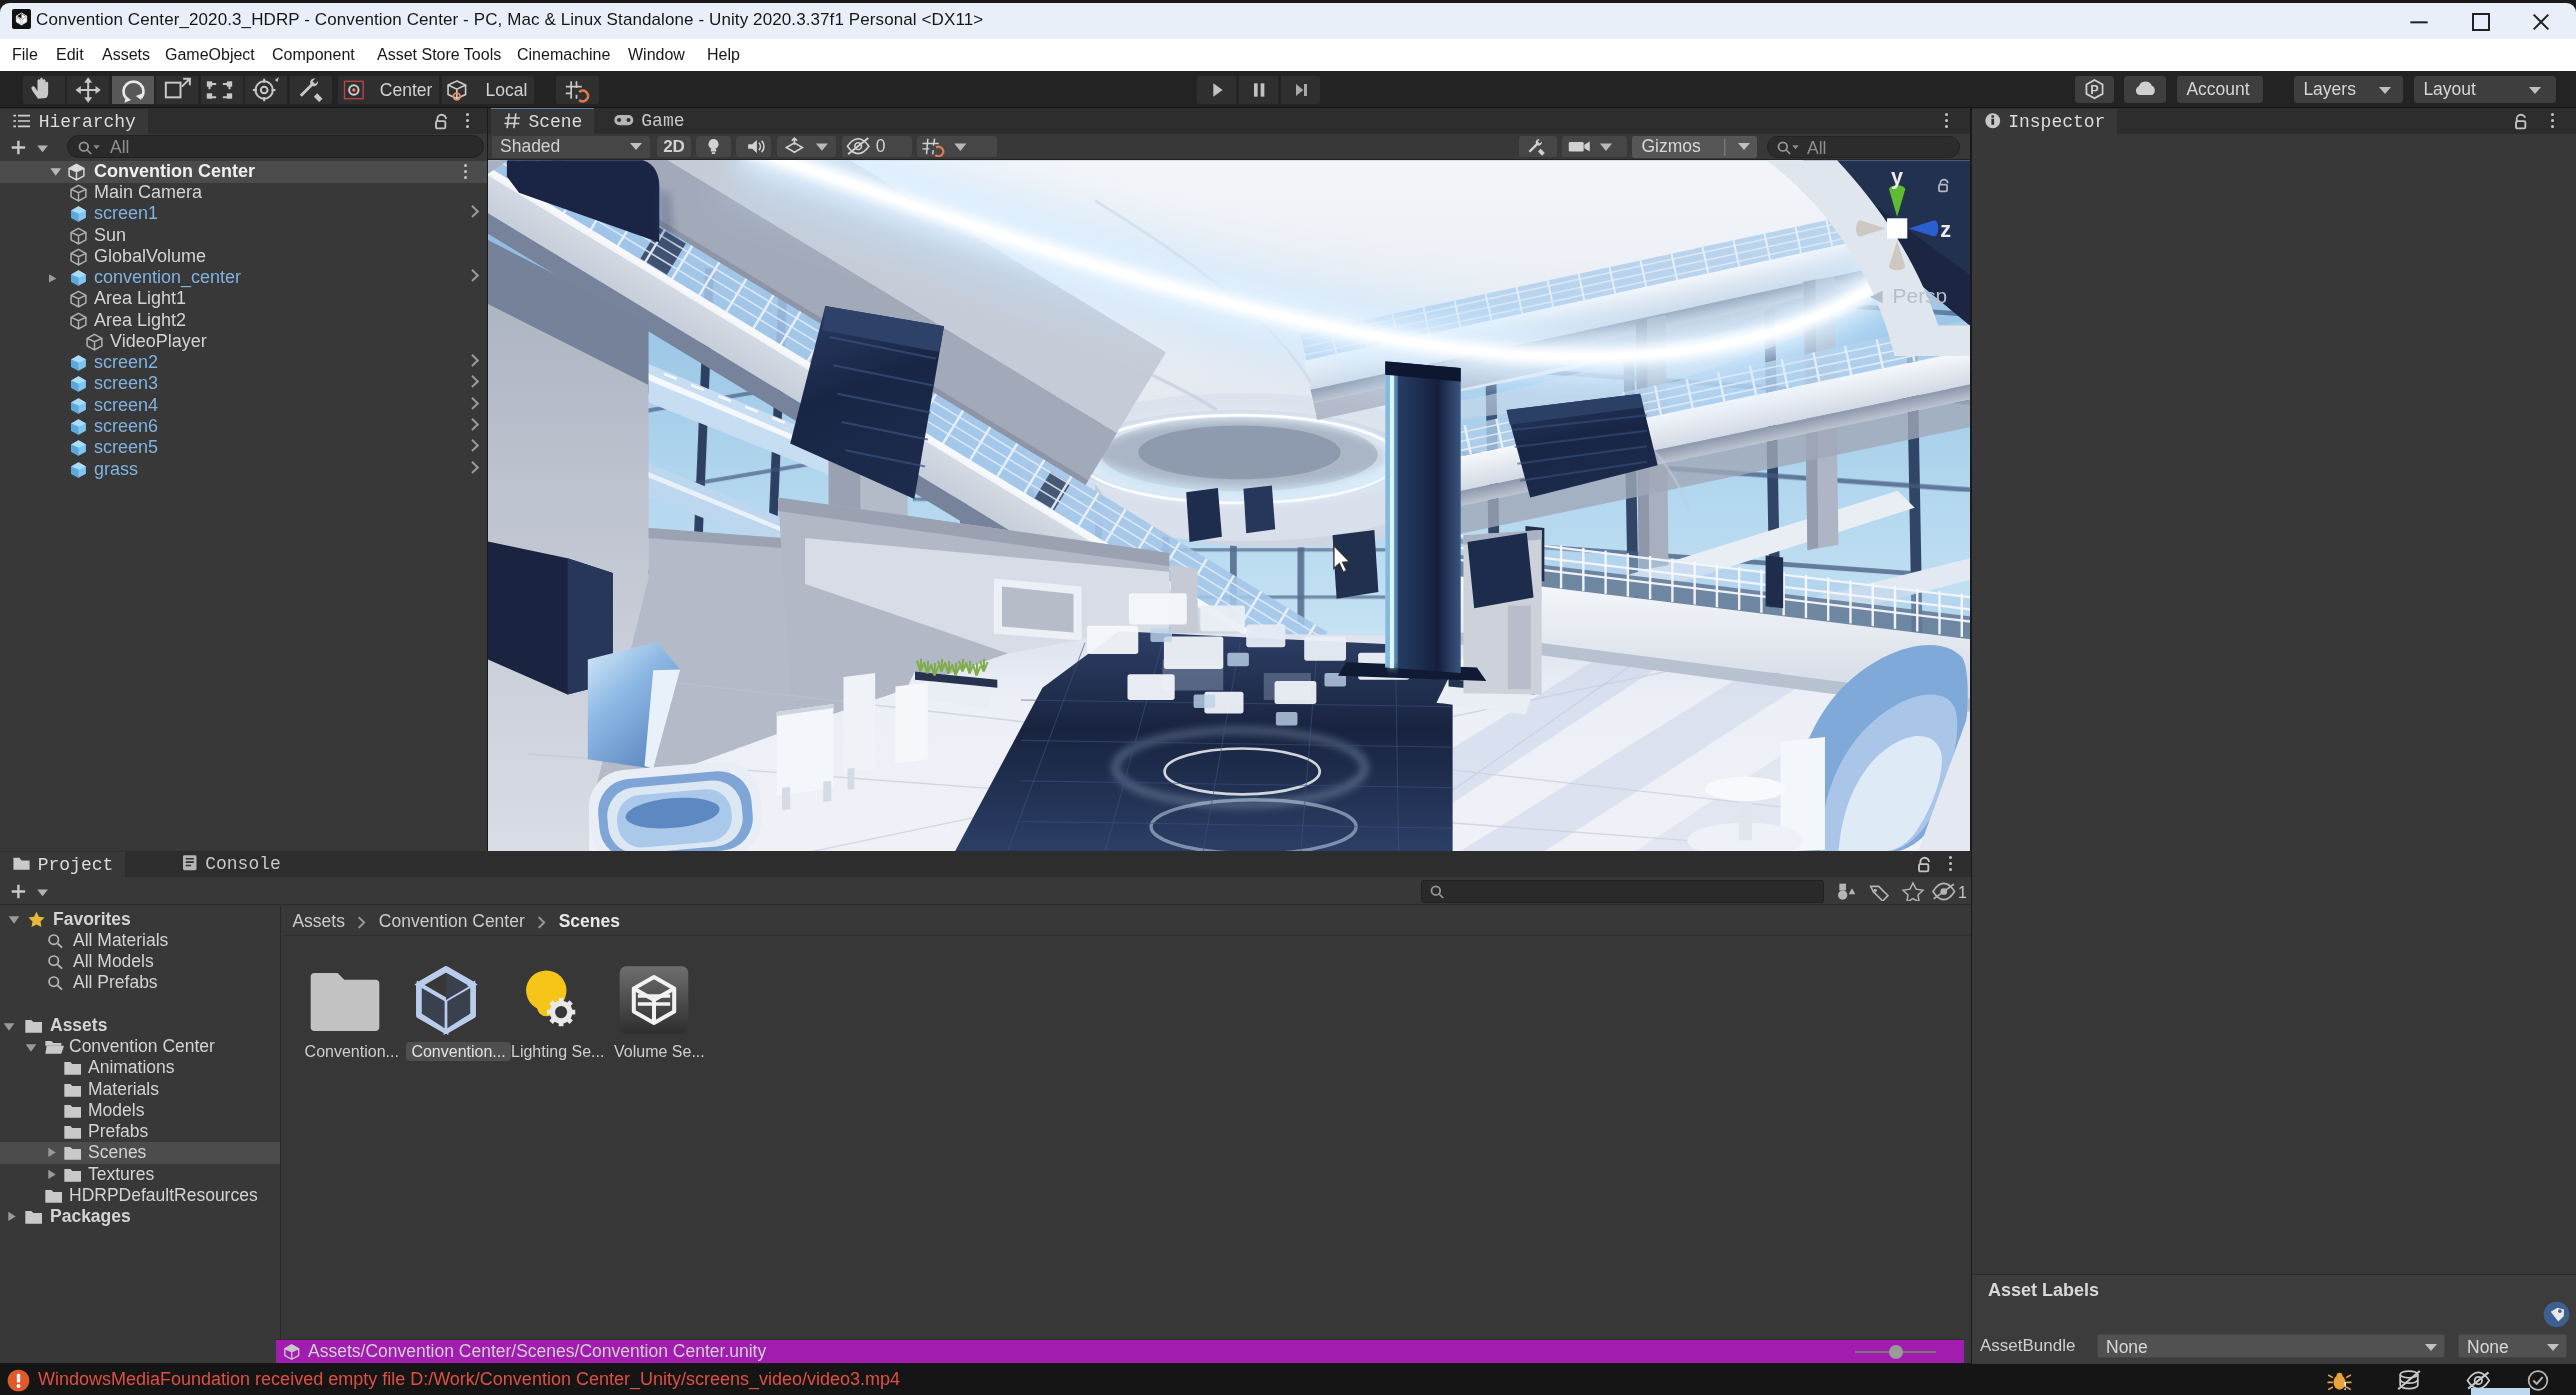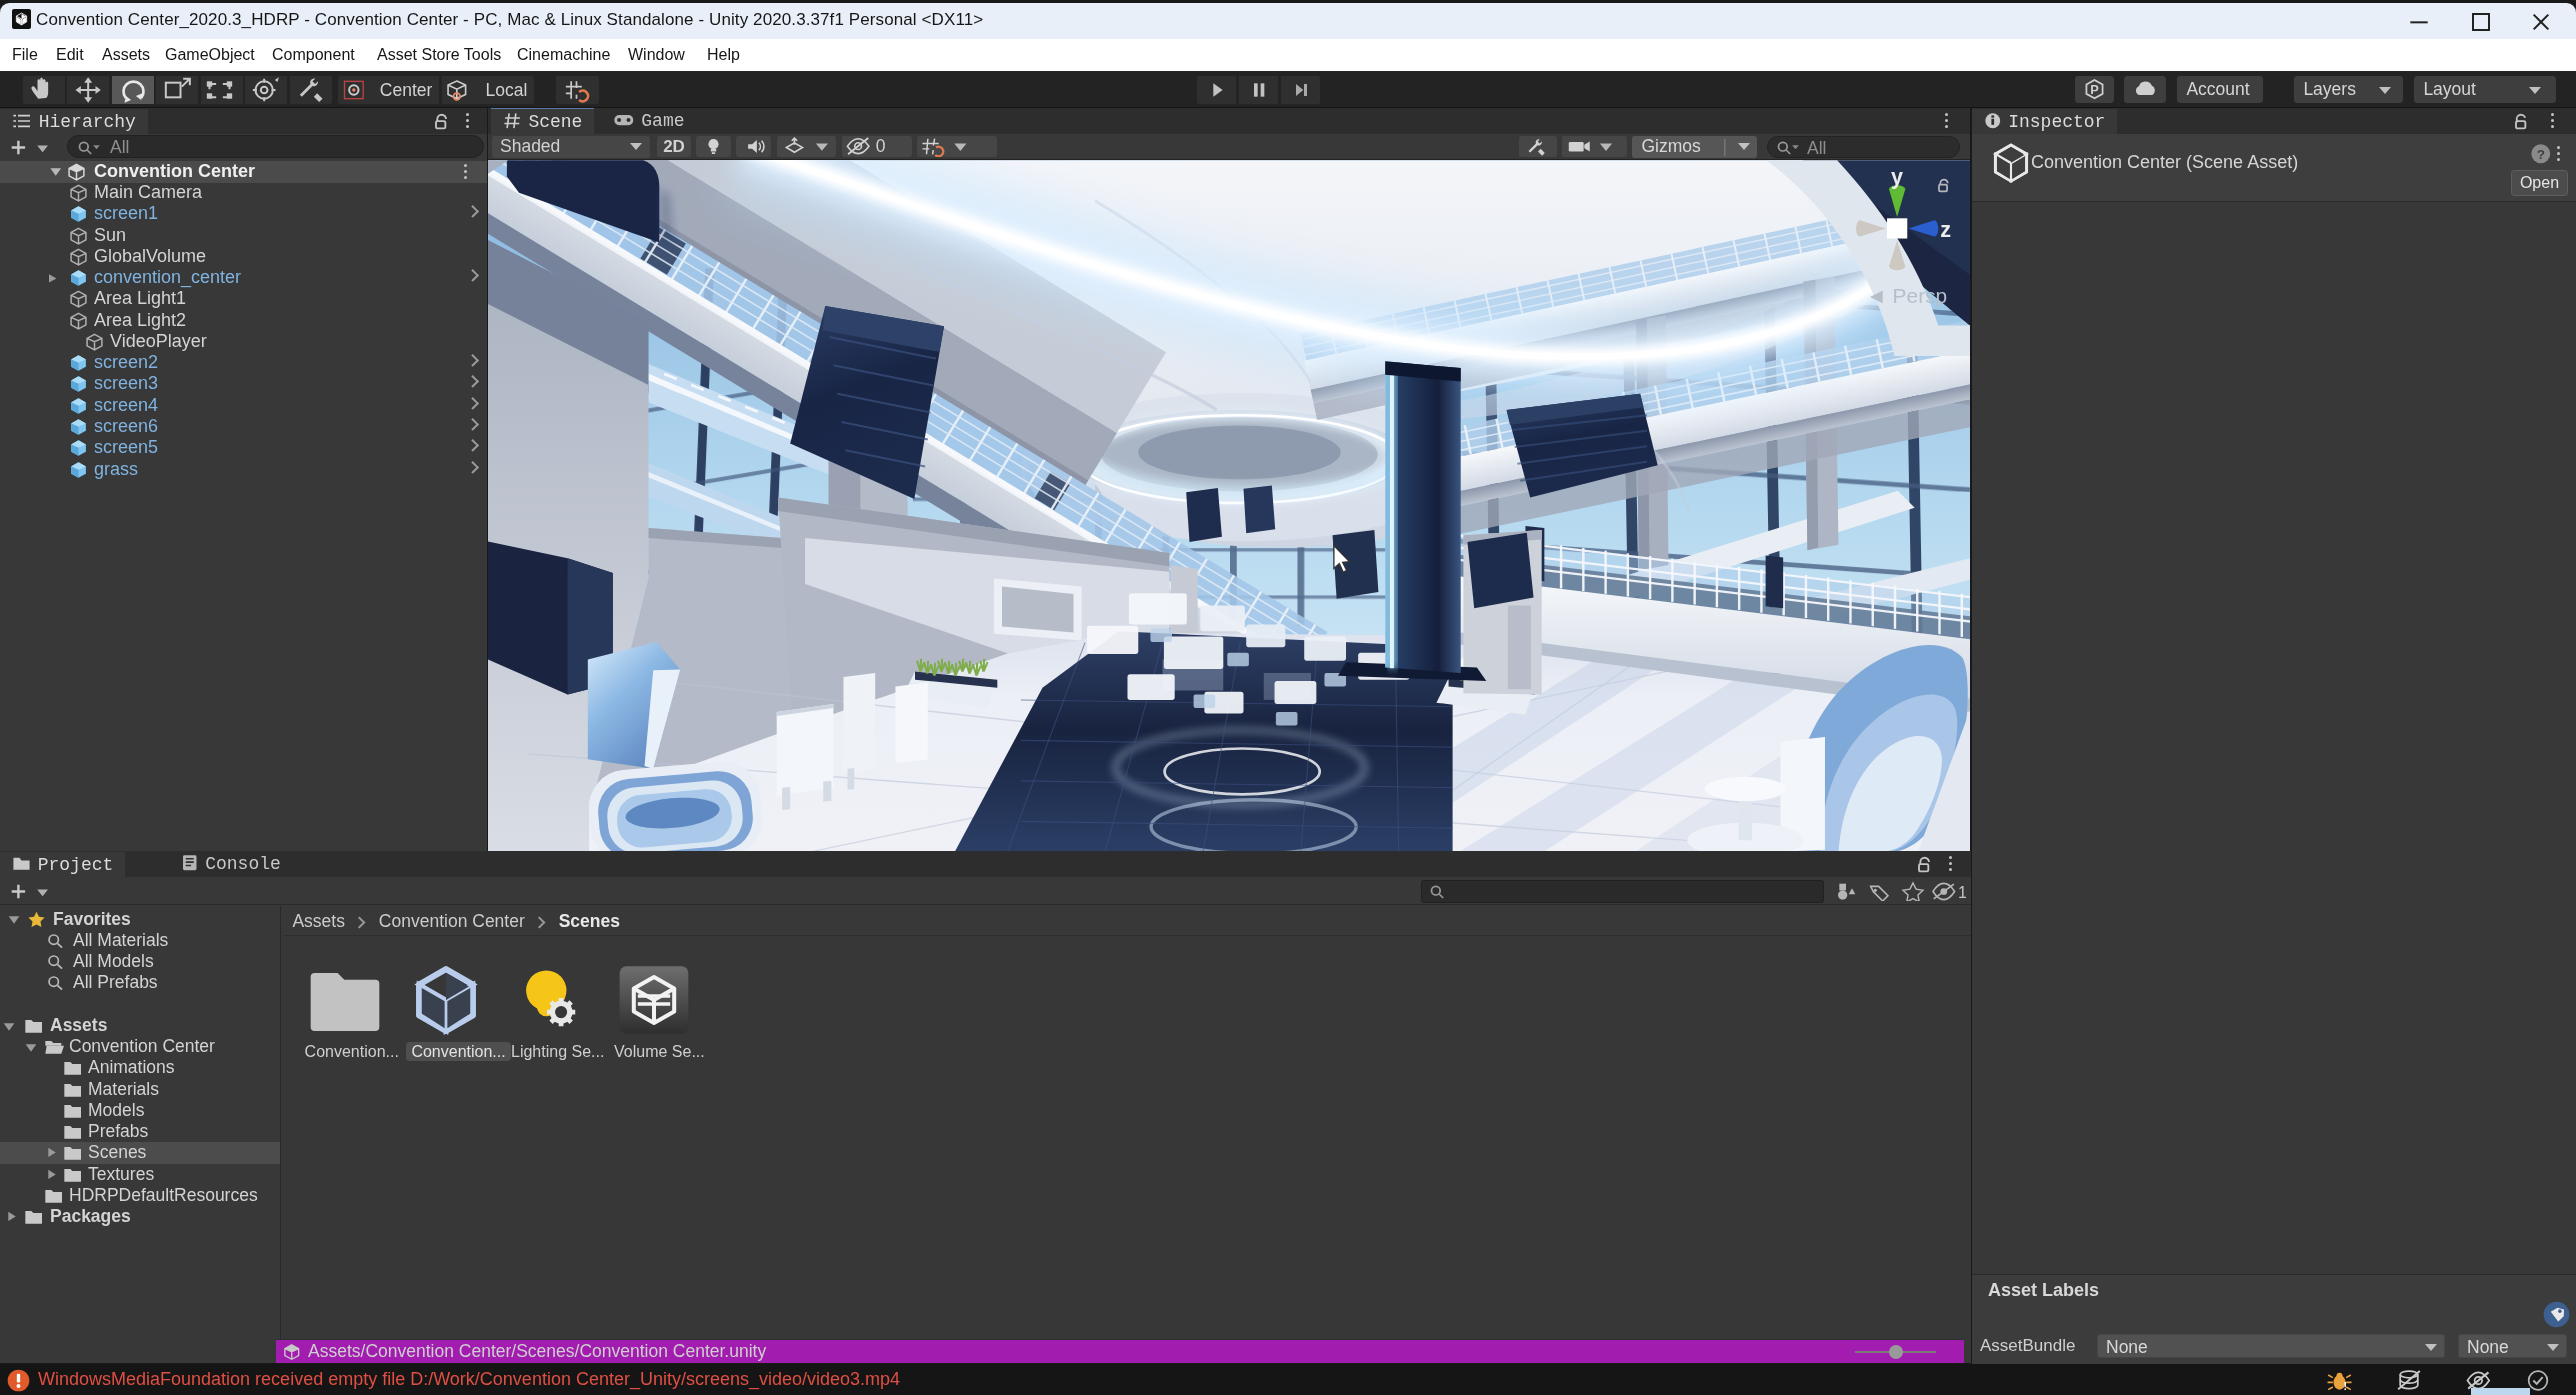--- a/index.html
+++ b/index.html
@@ -876,40 +876,20 @@
           </svg>Inspector</div>
       <svg class="abs" style="left:540px; top:4.7px;" width="20" height="17.5" viewBox="0 0 30 26">
           <path d="M8 12 v-3 a6.5 6.5 0 0 1 13 0" fill="none" stroke="#c4c4c4" stroke-width="2.8" transform="rotate(-18 14 12)"></path>
           <rect x="6" y="12" width="14" height="11" rx="2" fill="none" stroke="#c4c4c4" stroke-width="2.8"></rect>
         </svg>
       <div class="kebab" style="left:579px; top:4.7px;">
           <i></i>
         </div>
     </div>
 
-    <div class="abs" style="left:0; top:26px; width:604px; height:68px; background:#3e3e3e; border-bottom:0.7px solid #2a2a2a;">
-      <svg class="abs" style="left:18px; top:9.4px;" width="42" height="40" viewBox="0 0 62 60">
-          <g transform="translate(31,30)">
-            <path d="M0-27 L23.4-13.5 L23.4 13.5 L0 27 L-23.4 13.5 L-23.4-13.5 Z" fill="none" stroke="#e8e8e8" stroke-width="4.4" stroke-linejoin="round"></path>
-            <path d="M0-27 L23.4-13.5 L0 0 L-23.4-13.5 Z M0 0 L23.4-13.5 L23.4 13.5 L0 27 Z M0 0 L-23.4-13.5 L-23.4 13.5 L0 27 Z" fill="none" stroke="#e8e8e8" stroke-width="3.6"></path>
-            <path d="M0-23 L19.5-11.5 L0 -0.5 Z" fill="#3e3e3e"></path>
-            <path d="M2 1.5 L21 -10 L21 12 L2 24 Z" fill="#3e3e3e"></path>
-            <path d="M-2 1.5 L-21 -10 L-21 12 L-2 24 Z" fill="#3e3e3e"></path>
-          </g>
-        </svg>
-      <div class="abs" style="left:59px; top:17.5px; color:#d6d6d6; font-size:18px;">Convention Center (Scene Asset)</div>
-      <svg class="abs" style="left:558px; top:9.4px;" width="21.6" height="21.6" viewBox="0 0 32 32">
-          <circle cx="16" cy="16" r="14" fill="#8a8a8a"></circle>
-          <text x="16" y="23" text-anchor="middle" font-size="20" font-weight="bold" fill="#3e3e3e" font-family="Liberation Sans">?</text>
-        </svg>
-      <div class="kebab" style="left:585px; top:11.5px;">
-          <i></i>
-        </div>
-      <div class="abs" style="left:539px; top:36px; width:57px; height:26px; background:#4c4c4c; border:0.7px solid #5e5e5e; border-radius:3.4px; color:#e6e6e6; font-size:16px; line-height:24px; text-align:center;">Open</div>
-    </div>
 
     <div class="abs" style="left:0; top:1166px; width:604px; height:90px; background:#3c3c3c; border-top:0.7px solid #2a2a2a;">
       <div class="abs" style="left:16px; top:5.4px; color:#d8d8d8; font-size:18px; font-weight:bold;">Asset Labels</div>
       <svg class="abs" style="left:571px; top:26px;" width="27" height="27" viewBox="0 0 40 40">
           <circle cx="20" cy="20" r="19" fill="#3d6091"></circle>
           <path d="M11 17 l9-7 10 1 1 10 -7 9 z" fill="#e8e8e8" transform="rotate(8 20 20)"></path>
           <circle cx="25" cy="15" r="2.6" fill="#3d6091"></circle>
         </svg>
       <div class="abs" style="left:8px; top:61px; color:#cfcfcf; font-size:17px;">AssetBundle</div>
       <div class="abs" style="left:125px; top:59px; width:348px; height:24px; background:#515151; border:0.7px solid #454545; border-radius:2.7px; color:#d8d8d8; font-size:17.5px; line-height:24px; padding-left:8px;">None<span class="caret" style="position:absolute; right:6.7px; top:9.4px;"></span></div>

